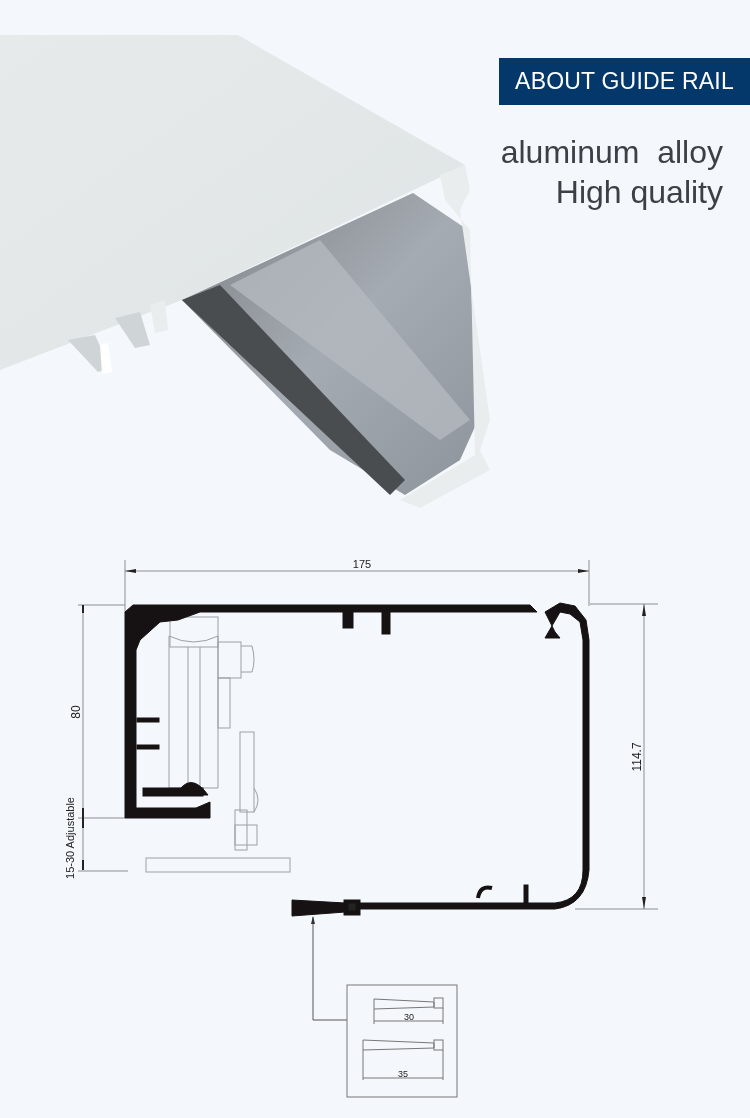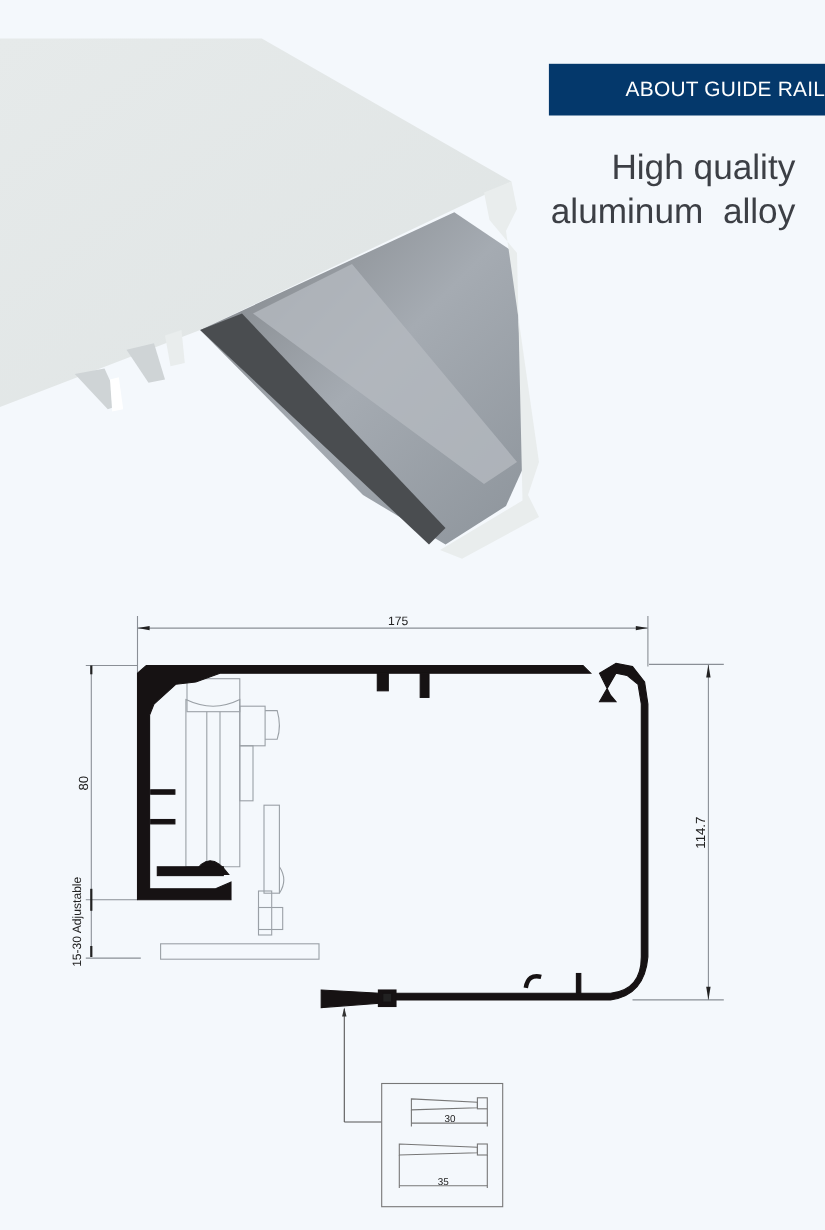--- a/index.html
+++ b/index.html
@@ -4,21 +4,21 @@
 <style>
   html, body { margin: 0; padding: 0; }
   body {
     width: 750px; height: 1118px; position: relative; overflow: hidden;
     background: #f4f8fc;
     font-family: "Liberation Sans", sans-serif;
   }
   .badge {
     position: absolute; left: 499px; top: 58px; width: 251px; height: 47px;
     background: #04386b; color: #ffffff;
-    font-size: 19px; line-height: 47px; text-align: right; letter-spacing: 0.2px;
+    font-size: 23px; line-height: 47px; text-align: center; letter-spacing: 0.2px;
   }
   .headline {
     position: absolute; right: 27px; top: 132px; text-align: right;
     color: #3c3f45; font-size: 32px; line-height: 40px;
   }
   .headline div { white-space: pre; }
   .photo { position: absolute; left: 0; top: 0; }
   .drawing { position: absolute; left: 0; top: 540px; }
   .dim { font-family: "Liberation Sans", sans-serif; fill: #222; }
 </style>
@@ -47,22 +47,22 @@
   <polygon points="440,175 465,165 470,190 460,210 490,420 480,450 490,470 420,508 400,500 475,455 470,230 445,200" fill="#e9eded"></polygon>
 
   <polygon points="68,340 95,335 110,368 98,372" fill="#cfd4d6"></polygon>
   <polygon points="115,318 140,312 150,345 135,348" fill="#cfd4d6"></polygon>
   <polygon points="150,305 165,300 168,330 155,333" fill="#e9eded"></polygon>
   <polygon points="100,345 108,343 112,372 102,374" fill="#ffffff"></polygon>
 </svg>
 
 <div class="badge">ABOUT GUIDE RAIL</div>
 <div class="headline">
+  <div>aluminum  alloy</div>
   <div>High quality</div>
-  <div>aluminum  alloy</div>
 </div>
 
 <svg class="drawing" width="750" height="578" viewBox="0 540 750 578">
 
   <g stroke="#8a8f96" stroke-width="1">
     <line x1="125" y1="560" x2="125" y2="612"></line>
     <line x1="589" y1="560" x2="589" y2="606"></line>
     <line x1="125" y1="571" x2="589" y2="571"></line>
   </g>
   <polygon points="125,571 136,569 136,573" fill="#222"></polygon>

